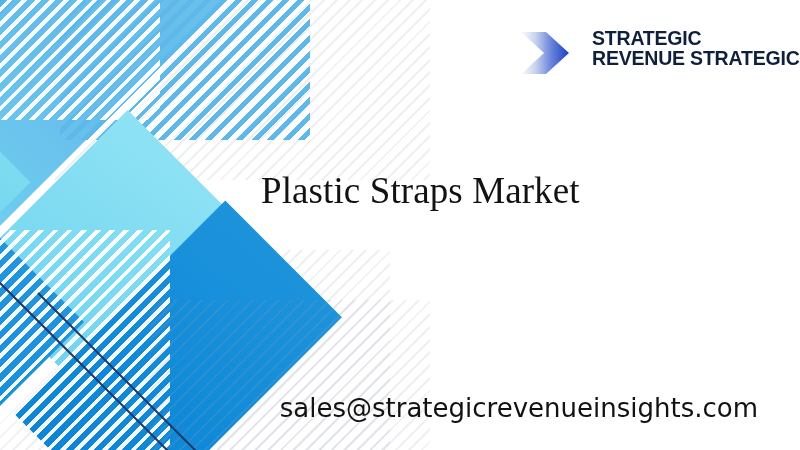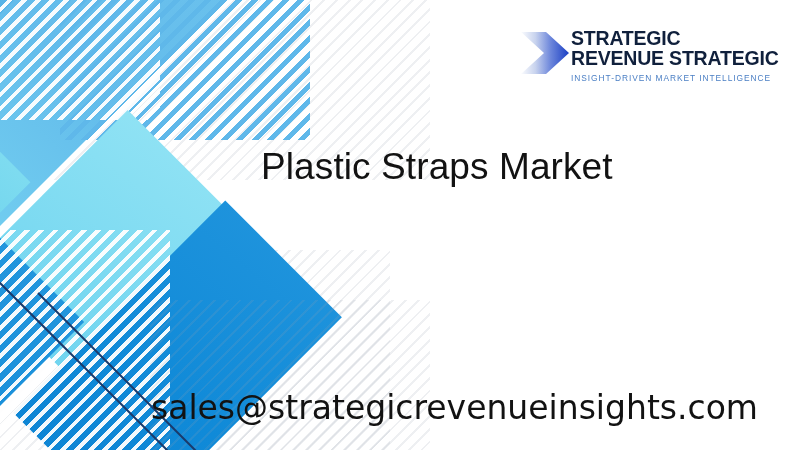--- a/index.html
+++ b/index.html
@@ -84,21 +84,21 @@
     display: flex;
     align-items: flex-start;
   }
   #logo-mark {
     width: 52px;
     height: 46px;
     flex: 0 0 auto;
     margin-top: 2px;
   }
   #logo-text-block {
-    margin-left: 0;
+    margin-left: 21px;
     padding-top: 1px;
   }
   .logo-line {
     font-family: "Liberation Sans", sans-serif;
     font-weight: bold;
     color: #10203C;
     font-size: 19.5px;
     line-height: 19.5px;
     letter-spacing: -0.2px;
     white-space: nowrap;
@@ -110,36 +110,36 @@
     line-height: 12px;
     letter-spacing: 0.95px;
     white-space: nowrap;
     margin-top: 4px;
   }
 
   
   #page-title {
     position: absolute;
     left: 261px;
-    top: 144px;
-    font-family: Liberation Sans, sans-serif;
+    top: 168px;
+    font-family: Liberation Serif, serif;
     font-size: 37px;
     line-height: 46px;
     color: #121212;
     letter-spacing: 0.1px;
     white-space: nowrap;
   }
 
   
   #contact-email {
     position: absolute;
     right: 42px;
     top: 392px;
     font-family: "DejaVu Sans", sans-serif;
-    font-size: 33px;
+    font-size: 26px;
     line-height: 32px;
     color: #121212;
     white-space: nowrap;
   }
 </style>
 </head>
 <body>
 
 <div id="slide">
 
@@ -193,21 +193,20 @@
           <stop offset="30%" stop-color="#C8D3EE"></stop>
           <stop offset="62%" stop-color="#6C86DB"></stop>
           <stop offset="100%" stop-color="#1B3FC4"></stop>
         </linearGradient>
       </defs>
       <path d="M2,2 L27,2 L50,23 L27,44 L2,44 L25,23 Z" fill="url(#chevGrad)"></path>
     </svg>
     <div id="logo-text-block">
       <div class="logo-line">STRATEGIC</div>
       <div class="logo-line">REVENUE STRATEGIC</div>
-      <div id="logo-tagline">INSIGHT-DRIVEN MARKET INTELLIGENCE</div>
     </div>
   </div>
 
   <div id="page-title">Plastic Straps Market</div>
 
   <div id="contact-email">sales@strategicrevenueinsights.com</div>
 
 </div>
 
 </body></html>

